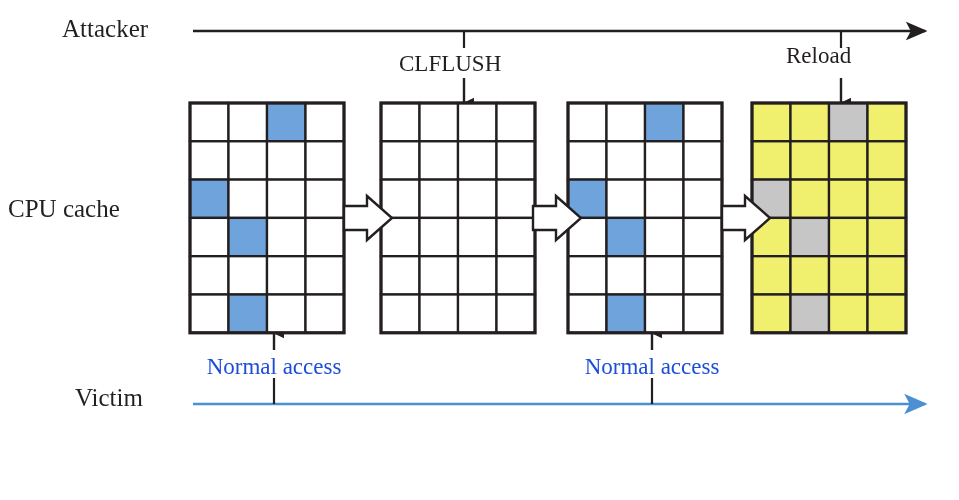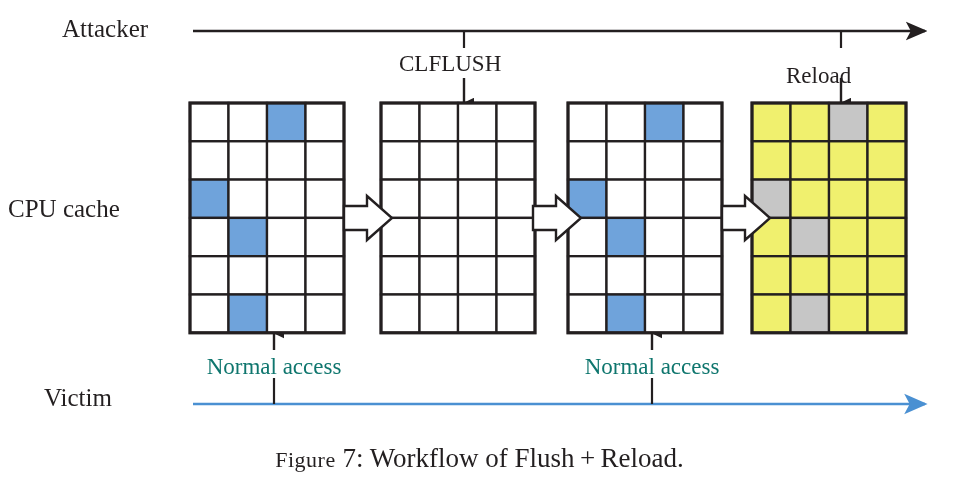--- a/index.html
+++ b/index.html
@@ -28,39 +28,39 @@
     height: 500px;
   }
   .lane-label {
     position: absolute;
     font-size: 25px;
     line-height: 1;
     white-space: nowrap;
     color: #231f20;
   }
   #attacker-label { left: 62px; top: 16px; }
-  #victim-label   { left: 44px; top: 385px; }
+  #victim-label   { left: 75px; top: 385px; }
   #cpu-cache-label{ left: 8px;  top: 196px; font-family: Liberation Serif, serif; }
 
   .op-label {
     position: absolute;
     font-size: 23px;
     line-height: 1;
     white-space: nowrap;
     color: #231f20;
   }
   #clflush-label { left: 399px; top: 52px; width: 130px; }
-  #reload-label  { left: 786px; top: 64px; width: 110px; }
+  #reload-label  { left: 786px; top: 44px; width: 110px; }
 
   .access-label {
     position: absolute;
     font-size: 23px;
     line-height: 1;
     white-space: nowrap;
-    color: #0f766e;
+    color: #1d4ed8;
     text-align: center;
   }
   #normal-access-1 { left: 174px; top: 355px; width: 200px; }
   #normal-access-2 { left: 552px; top: 355px; width: 200px; }
 
   #caption {
     position: absolute;
     left: 0;
     top: 443px;
     width: 959px;
@@ -253,19 +253,14 @@
       <path d="M344,206 L367,206 L367,196 L392,218 L367,240 L367,230 L344,230 Z" fill="#ffffff" stroke="#231f20" stroke-width="2.4" stroke-linejoin="miter"></path>
     </g>
     <g>
       <path d="M722,206 L745,206 L745,196 L770,218 L745,240 L745,230 L722,230 Z" fill="#ffffff" stroke="#231f20" stroke-width="2.4" stroke-linejoin="miter"></path>
     </g>
     <g>
       <path d="M533,206 L556,206 L556,196 L581,218 L556,240 L556,230 L533,230 Z" fill="#ffffff" stroke="#231f20" stroke-width="2.4" stroke-linejoin="miter"></path>
     </g>
   </svg>
 
-  <div id="caption">
-    <span class="smallcaps">Figure</span>
-    <span>7:</span>
-    <span>Workflow of Flush + Reload.</span>
-  </div>
 
 </div>
 
 </body></html>

